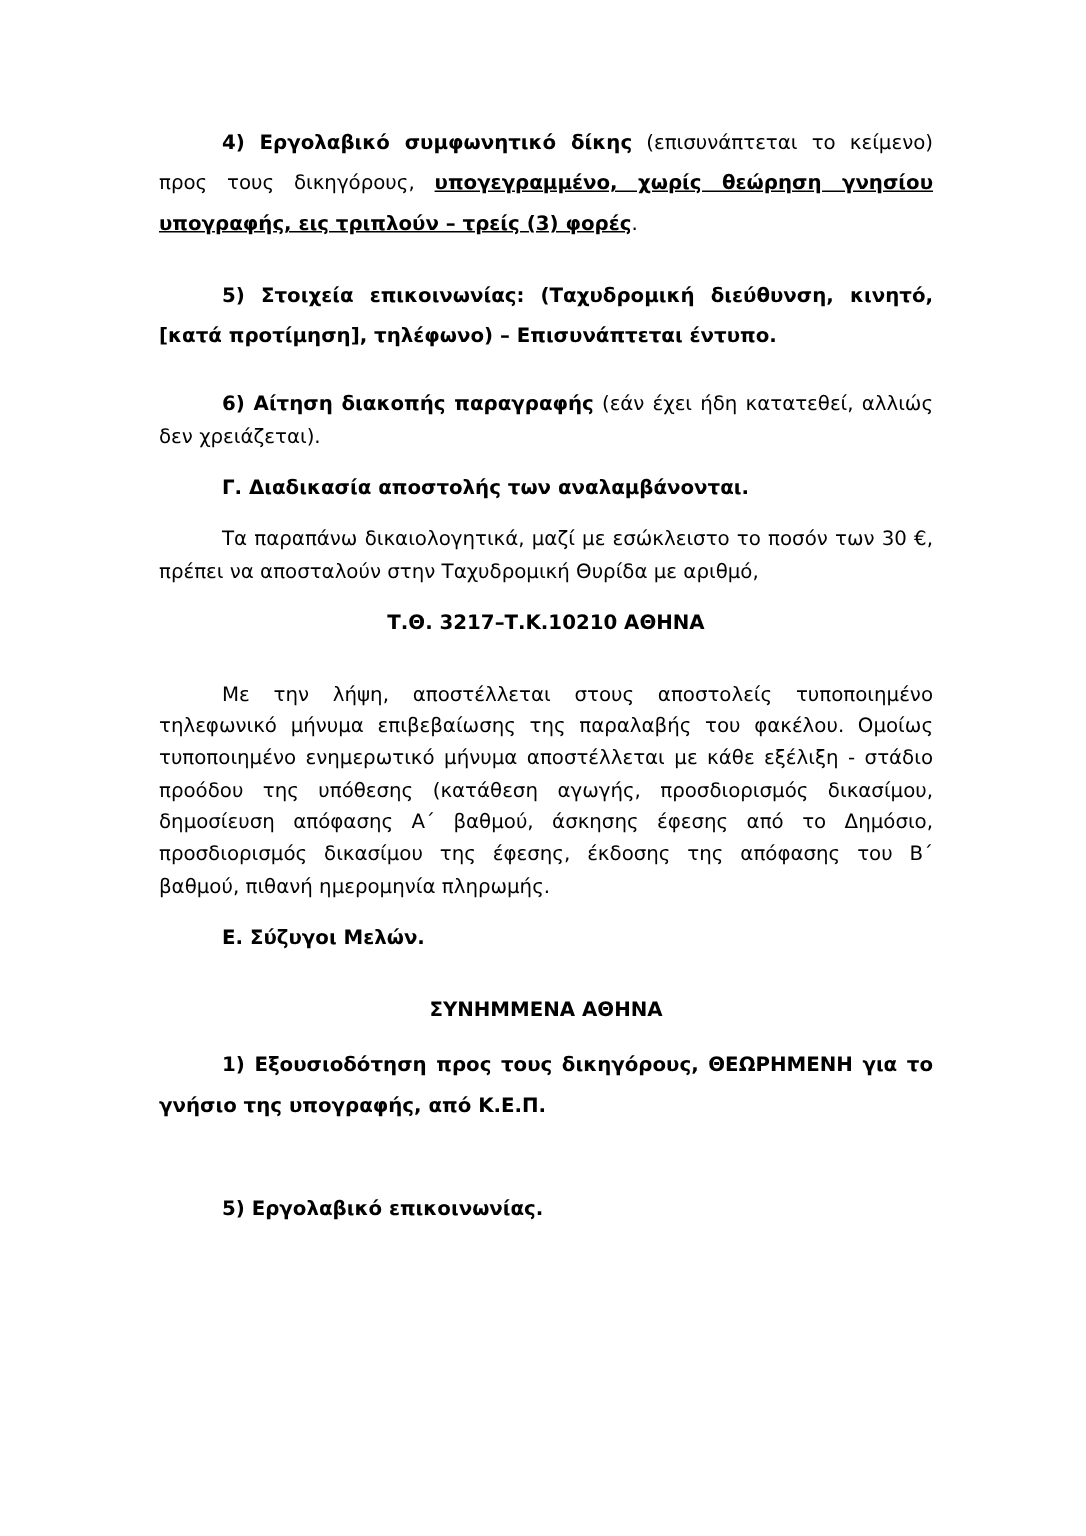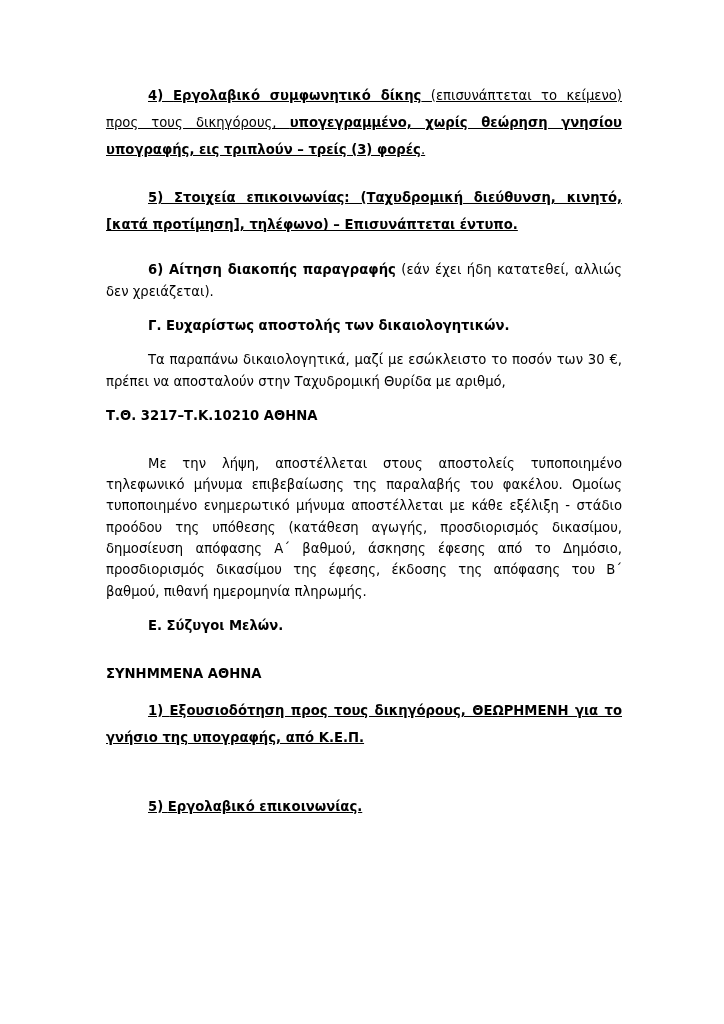--- a/index.html
+++ b/index.html
@@ -29,27 +29,26 @@
     margin: 0;
     padding: 0;
     font-size: 13.2px;
     line-height: 1.62;
     text-align: justify;
     text-justify: inter-word;
     color: #000000;
   }
   p.wide {
     line-height: 2.05;
-    text-decoration: underline;
   }
   p.indent {
     text-indent: 42px;
   }
   p.center {
-    text-align: left;
+    text-align: center;
     text-indent: 0;
   }
   p.head {
     text-align: left;
     text-indent: 42px;
     font-weight: bold;
   }
   .sp {
     height: 21px;
   }
@@ -78,21 +77,21 @@
     <div class="sp"></div>
 
     <p class="wide indent"><b>5) </b><b>Στοιχεία επικοινωνίας: (Ταχυδρομική διεύθυνση, κινητό, [κατά προτίμηση], τηλέφωνο) – Επισυνάπτεται έντυπο.</b></p>
 
     <div class="sp"></div>
 
     <p class="indent"><b>6) </b><b>Αίτηση διακοπής παραγραφής</b><span> (εάν έχει ήδη κατατεθεί, αλλιώς δεν χρειάζεται).</span></p>
 
     <div class="sp-sm"></div>
 
-    <p class="head">Γ. Ευχαρίστως αποστολής των δικαιολογητικών.</p>
+    <p class="head">Γ. Διαδικασία αποστολής των αναλαμβάνονται.</p>
 
     <div class="sp-sm"></div>
 
     <p class="indent">Τα παραπάνω δικαιολογητικά,  μαζί με εσώκλειστο το ποσόν των 30 €, πρέπει να αποσταλούν στην Ταχυδρομική Θυρίδα με αριθμό,</p>
 
     <div class="sp-sm"></div>
 
     <p class="center"><b>Τ.Θ. 3217–Τ.Κ.10210 ΑΘΗΝΑ</b></p>
 
     <div class="sp-sm"></div>

